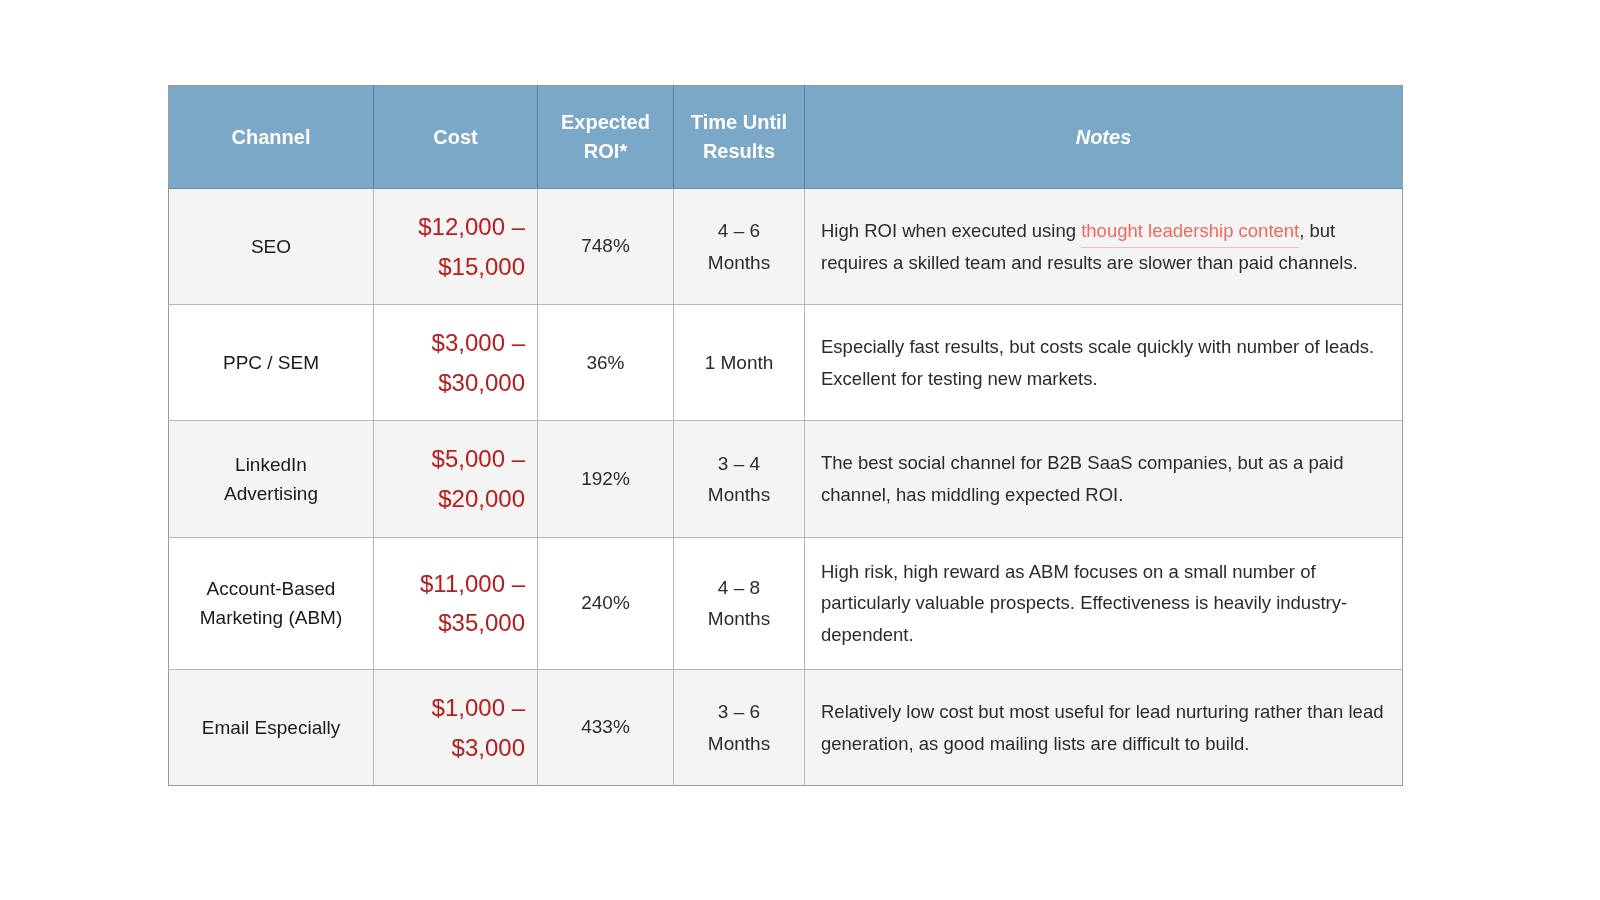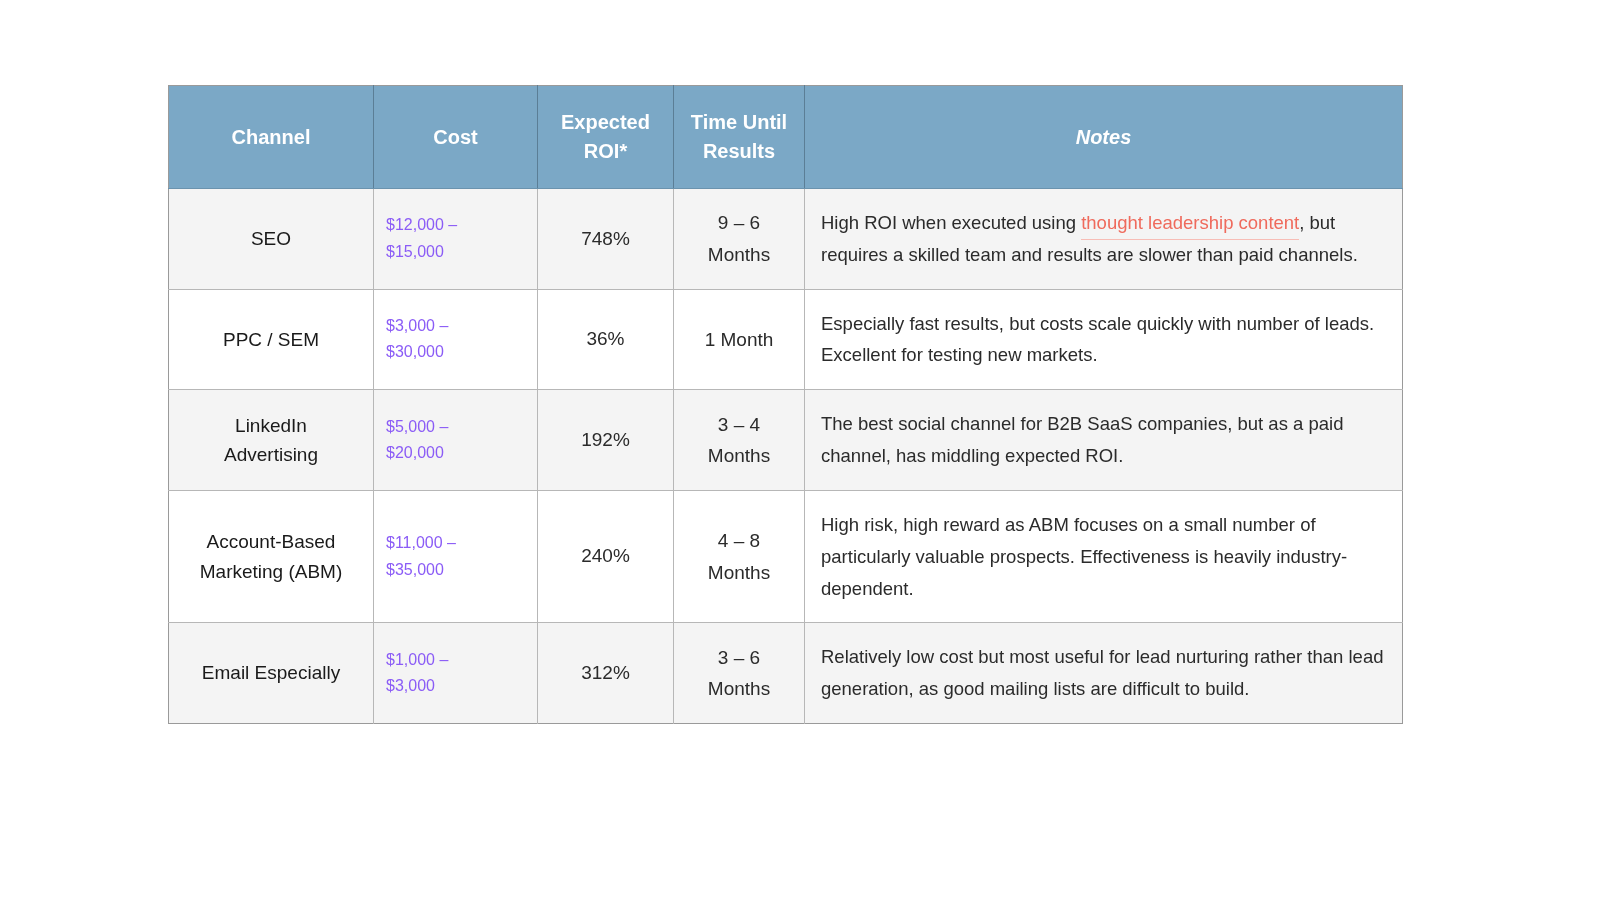--- a/index.html
+++ b/index.html
@@ -69,24 +69,24 @@
 
   td.cell-channel {
     text-align: center;
     font-size: 19px;
     font-weight: normal;
     line-height: 1.55;
     color: #1a1a1a;
   }
 
   td.cell-cost {
-    text-align: left;
-    font-size: 16px;
+    text-align: right;
+    font-size: 24px;
     line-height: 1.65;
-    color: #8b5cf6;
+    color: #b91c1c;
   }
 
   td.cell-roi {
     text-align: center;
     font-size: 19px;
     line-height: 1.5;
     color: #2b2b2b;
     margin-top: 15px;
   }
 
@@ -155,21 +155,21 @@
             <span>SEO</span>
           </td>
           <td class="cell-cost">
             <span class="cost-line">$12,000 –</span>
             <span class="cost-line">$15,000</span>
           </td>
           <td class="cell-roi">
             <span>748%</span>
           </td>
           <td class="cell-time">
-            <span class="cost-line">9 – 6</span>
+            <span class="cost-line">4 – 6</span>
             <span class="cost-line">Months</span>
           </td>
           <td class="cell-notes"><span>High ROI when executed using </span><a class="note-link" href="#">thought leadership content</a><span>, but requires a skilled team and results are slower than paid channels.</span></td>
         </tr>
 
         <tr class="row-base">
           <td class="cell-channel">
             <span>PPC / SEM</span>
           </td>
           <td class="cell-cost">
@@ -225,21 +225,21 @@
 
         <tr class="row-alt">
           <td class="cell-channel">
             <span>Email Especially</span>
           </td>
           <td class="cell-cost">
             <span class="cost-line">$1,000 –</span>
             <span class="cost-line">$3,000</span>
           </td>
           <td class="cell-roi">
-            <span>312%</span>
+            <span>433%</span>
           </td>
           <td class="cell-time">
             <span class="cost-line">3 – 6</span>
             <span class="cost-line">Months</span>
           </td>
           <td class="cell-notes"><span>Relatively low cost but most useful for lead nurturing rather than lead generation, as good mailing lists are difficult to build.</span></td>
         </tr>
 
       </tbody>
     </table>

